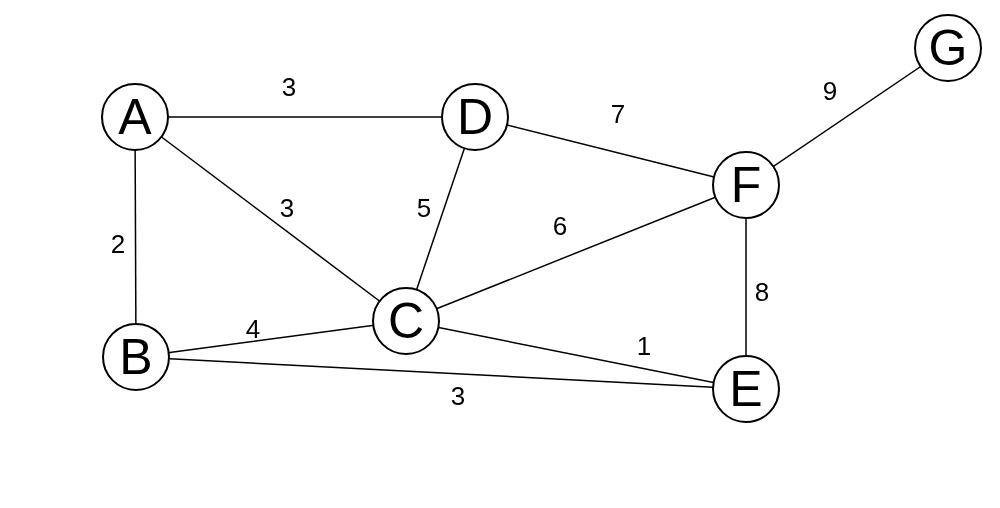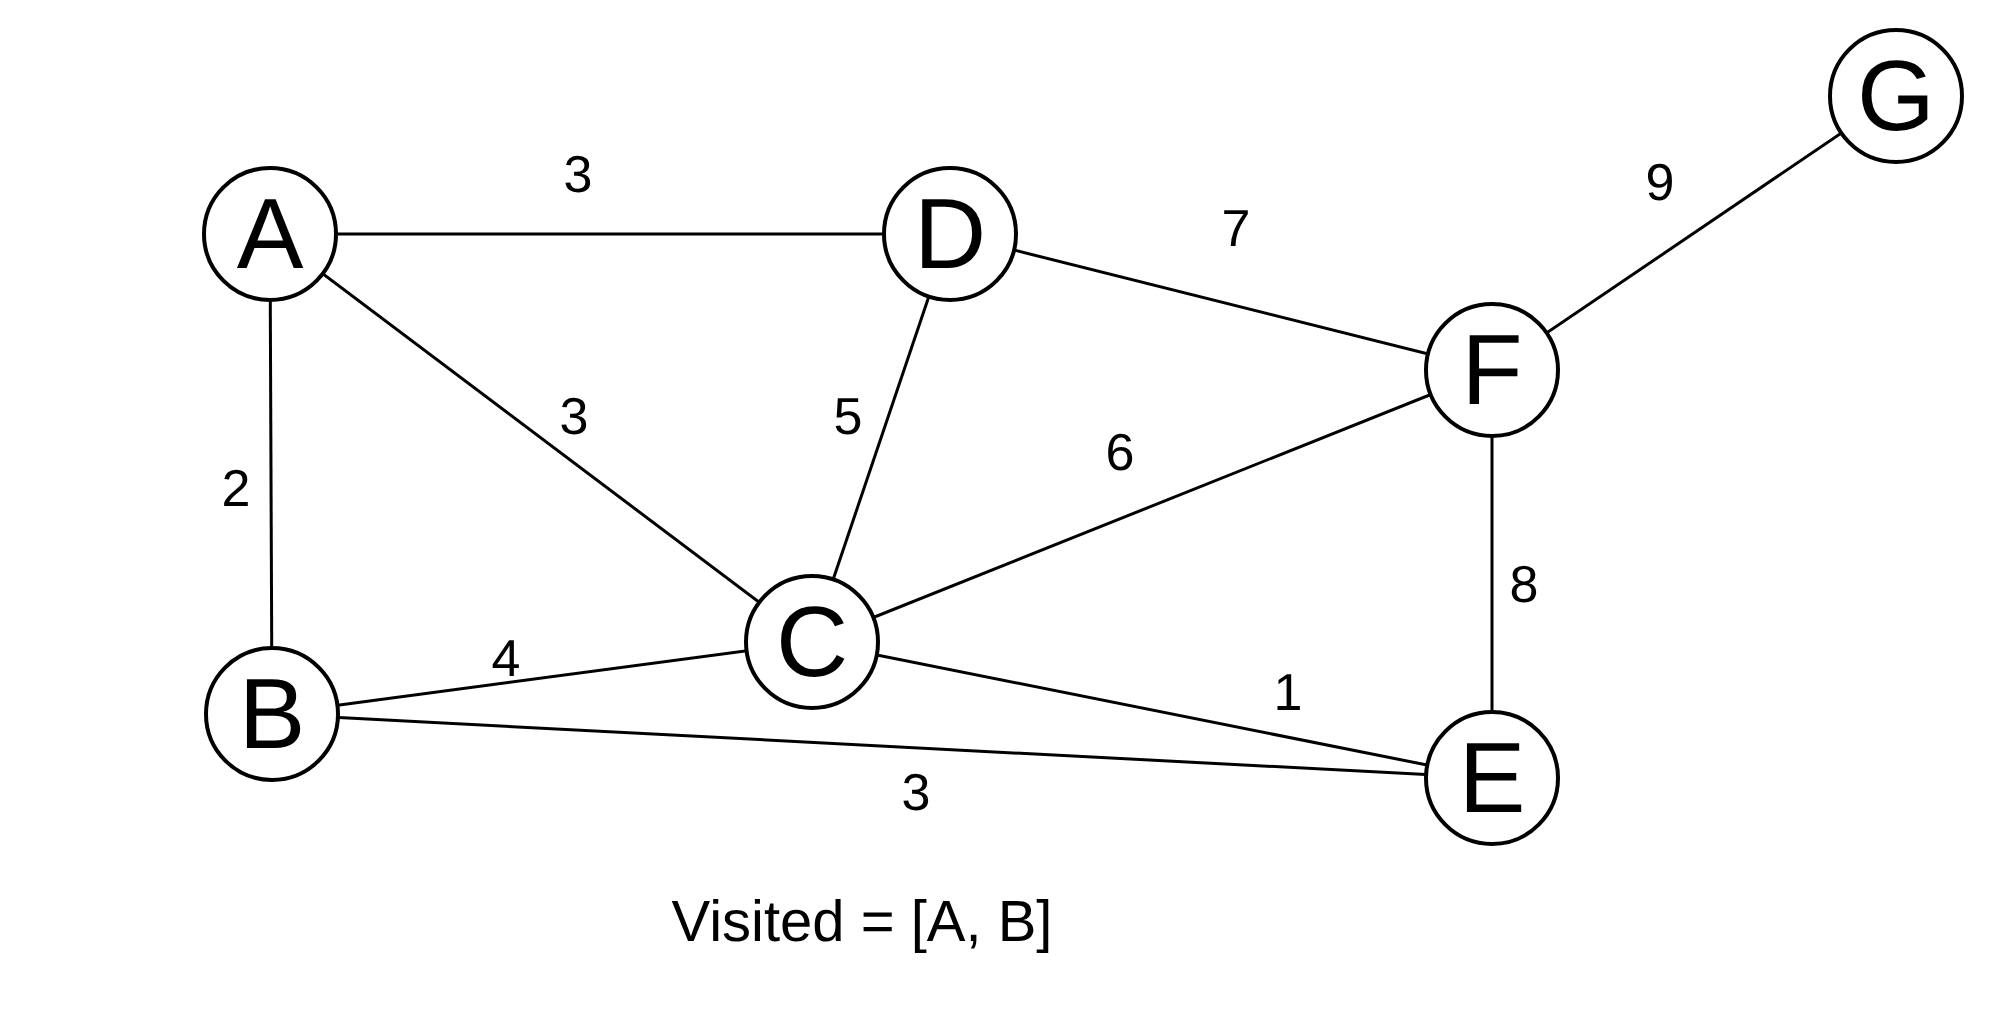--- a/index.html
+++ b/index.html
@@ -102,14 +102,13 @@
         <g>
           <circle cx="746" cy="185" r="33" fill="#ffffff" stroke="#000000" class="node-circle"></circle>
           <text x="746" y="185" fill="#000000" class="node-letter" dominant-baseline="central">F</text>
         </g>
         <g>
           <circle cx="948" cy="48" r="33" fill="#ffffff" stroke="#000000" class="node-circle"></circle>
           <text x="948" y="48" fill="#000000" class="node-letter" dominant-baseline="central">G</text>
         </g>
       </g>
   </svg>
-  <div class="caption">Visited = [A, B]</div>
 </div>
 
 </body></html>

